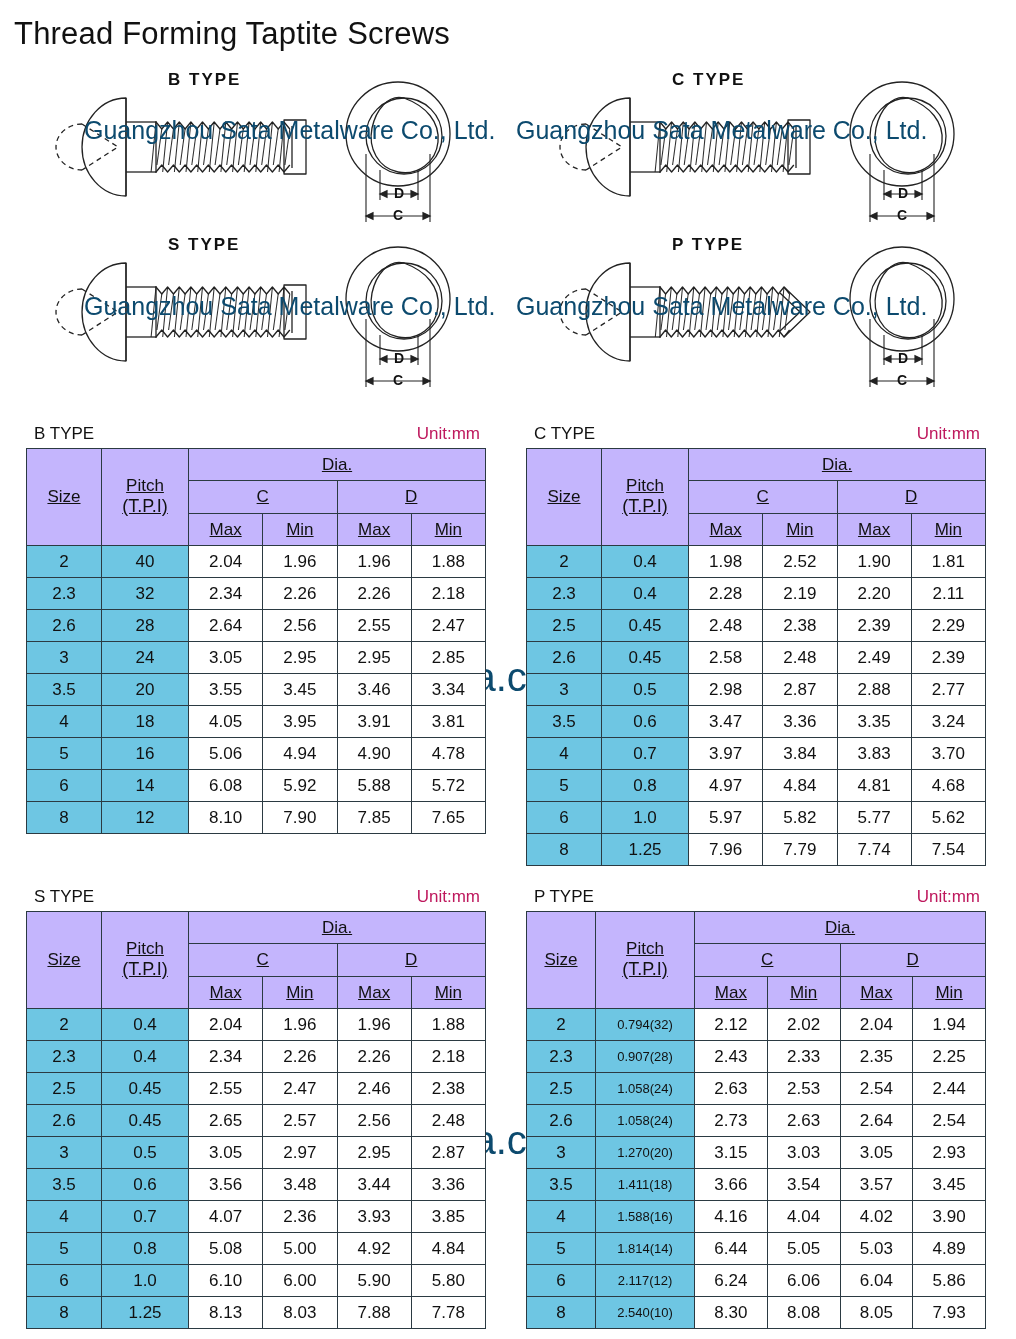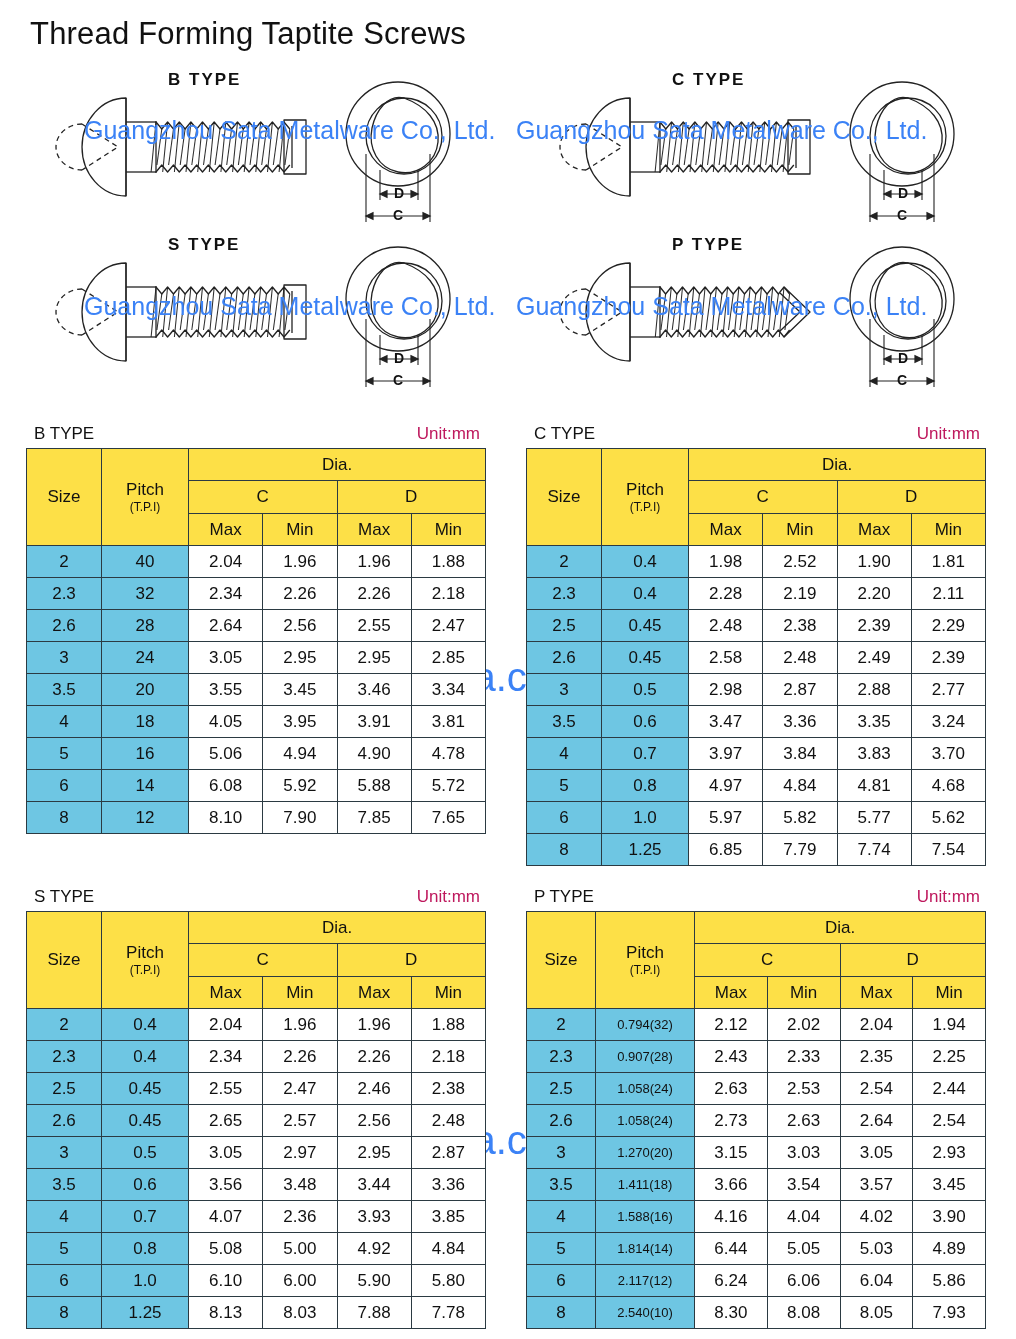--- a/index.html
+++ b/index.html
@@ -3,67 +3,67 @@
 <meta charset="utf-8">
 <style>
   html,body{margin:0;padding:0;}
   body{
     width:1016px;height:1339px;background:#ffffff;
     font-family:"Liberation Sans","DejaVu Sans",sans-serif;
     color:#1a1a1a;position:relative;overflow:hidden;
   }
   
   .page-title{
-    position:absolute;left:30px;top:16px;
+    position:absolute;left:14px;top:16px;
     font-size:31px;font-weight:400;letter-spacing:.2px;color:#111;
     white-space:nowrap;
   }
   
   .diagrams{position:absolute;left:0;top:62px;width:1016px;height:340px;}
   .dia-cell{position:absolute;width:500px;height:170px;}
   .dia-cell.c0{left:8px;}
   .dia-cell.c1{left:512px;}
   .dia-cell.r0{top:0;}
   .dia-cell.r1{top:165px;}
   .type-label{
     position:absolute;top:8px;left:160px;
     font-size:17px;letter-spacing:2px;font-weight:600;color:#111;
     white-space:nowrap;
   }
   .dia-svg{position:absolute;left:0;top:0;}
   
   .wm{
-    position:absolute;color:#3b82f6;font-weight:400;
+    position:absolute;color:#0c4a6e;font-weight:400;
     white-space:nowrap;pointer-events:none;user-select:none;
   }
   .wm-company{font-size:25px;}
   .wm-url{font-size:40px;}
   
   .tbl-block{position:absolute;width:460px;}
   .tbl-head-row{
     display:flex;justify-content:space-between;align-items:baseline;
     margin-bottom:4px;padding:0 6px 0 8px;
   }
   .tbl-type{font-size:17px;color:#111;}
   .tbl-unit{font-size:17px;color:#be185d;}
   table{border-collapse:collapse;width:460px;table-layout:fixed;}
   th,td{
     border:1.6px solid #2b3a42;
     text-align:center;font-size:17px;color:#111;font-weight:400;
     padding:0;height:31px;line-height:1.05;
   }
-  th{background:#fde047;}
+  th{background:#c4b5fd;text-decoration:underline;}
   td.k{background:#6ec6e3;}
   td.v{background:#ffffff;}
   th.size-h{width:74px;}
   th.pitch-h{width:86px;margin-top:16px;}
   th.sub{width:75px;margin-top:20px;}
   .pitch-stack{display:flex;flex-direction:column;line-height:1.18;}
   .pitch-stack span:first-child{font-size:17px;}
-  .pitch-stack span:last-child{font-size:12px;}
+  .pitch-stack span:last-child{font-size:18px;}
   th.tall{height:94px;}
   th.dia-h{height:31px;}
   th.cd-h{height:32px;}
   th.mm-h{height:31px;}
   .p-wide th.pitch-h,.p-wide td.pitch-c{width:98px;}
   .p-wide th.size-h{width:68px;}
   .p-wide th.sub{width:73px;}
   td.pitch-c{font-size:17px;}
   .p-wide td.pitch-c{font-size:13px;}
 </style>
@@ -615,21 +615,21 @@
       <td class="k">6</td>
       <td class="k pitch-c">1.0</td>
       <td class="v">5.97</td>
       <td class="v">5.82</td>
       <td class="v">5.77</td>
       <td class="v">5.62</td>
     </tr>
         <tr>
       <td class="k">8</td>
       <td class="k pitch-c">1.25</td>
-      <td class="v">6.85</td>
+      <td class="v">7.96</td>
       <td class="v">7.79</td>
       <td class="v">7.74</td>
       <td class="v">7.54</td>
     </tr>
       </tbody>
     </table>
   </div>
 <div class="tbl-block" id="tbl-2" style="left:26px;  top:887px;">
   <div class="tbl-head-row">
     <span class="tbl-type">S TYPE</span>

